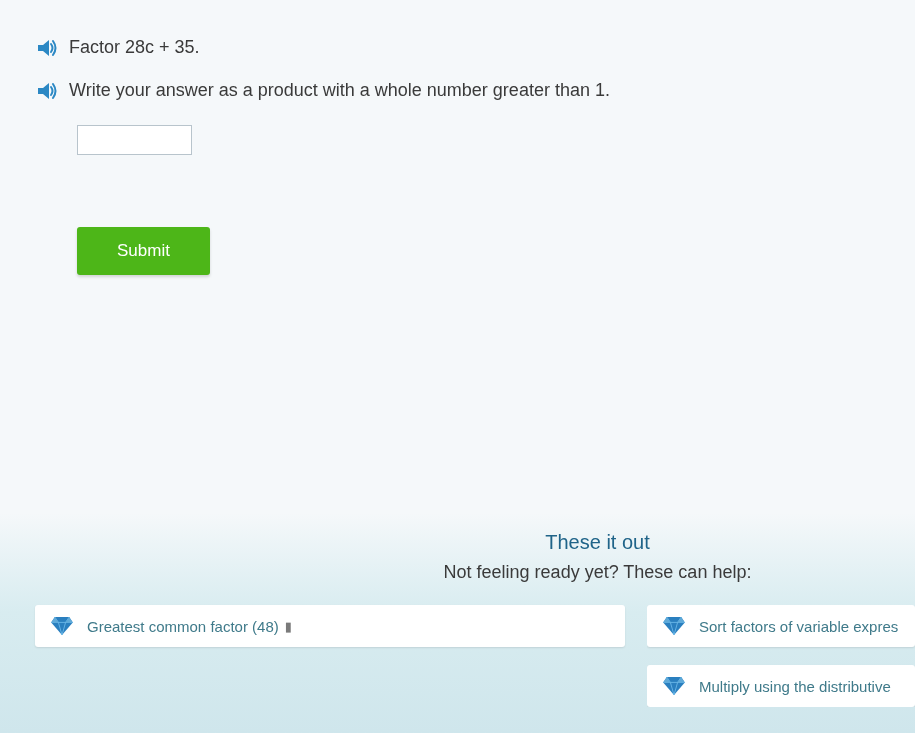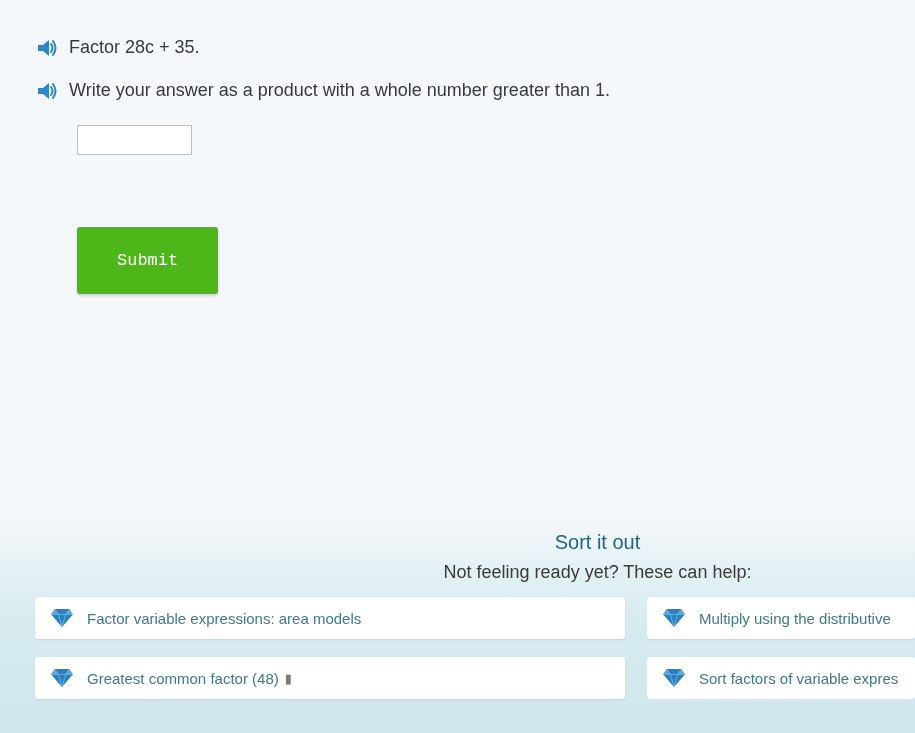--- a/index.html
+++ b/index.html
@@ -52,25 +52,24 @@
       padding: 4px 6px;
       font-size: 15px;
     }
     .submit-btn {
       margin-left: 42px;
       margin-top: 72px;
       background: #4db618;
       color: #ffffff;
       border: none;
       border-radius: 3px;
-      padding: 24px 40px;
+      padding: 14px 40px;
       font-size: 17px;
       cursor: pointer;
       box-shadow: 0 2px 3px rgba(0,0,0,0.15);
-      font-family: Liberation Mono, monospace;
     }
     .bottom-section {
       position: absolute;
       bottom: 0;
       left: 0;
       right: 0;
       height: 220px;
       background: linear-gradient(180deg, #f5f8fa 0%, #d8ecf0 45%, #cfe6ec 100%);
       padding-top: 18px;
     }
@@ -79,21 +78,21 @@
       padding-left: 280px;
     }
     .work-it-out-title {
       color: #206489;
       font-size: 20px;
       margin-bottom: 8px;
     }
     .work-it-out-sub {
       color: #3a3a3a;
       font-size: 18px;
-      margin-bottom: 14px;
+      margin-bottom: 22px;
     }
     .help-cards {
       display: flex;
       gap: 22px;
       padding-left: 35px;
       padding-right: 0;
     }
     .card-col {
       display: flex;
       flex-direction: column;
@@ -159,37 +158,28 @@
   <div class="answer-area">
     <input type="text" class="answer-input" value="" style="">
   </div>
 
   <button class="submit-btn">Submit</button>
 
 </div>
 
 <div class="bottom-section">
   <div class="work-it-out-wrap">
-    <div class="work-it-out-title">Sort it out</div>
+    <div class="work-it-out-title">These it out</div>
     <div class="work-it-out-sub">Not feeling ready yet? These can help:</div>
   </div>
 
   <div class="help-cards">
 
     <div class="card-col left">
 
-      <div class="help-card">
-        <svg class="gem" viewBox="0 0 24 20">
-          <path d="M4 0 L20 0 L24 6 L12 20 L0 6 Z" fill="#2a7fbf"></path>
-          <path d="M4 0 L8 6 L12 20 L16 6 L20 0 M0 6 L24 6" stroke="#6bb8e8" stroke-width="1" fill="none"></path>
-          <path d="M8 6 L4 0 L0 6 Z" fill="#5fa9d8"></path>
-          <path d="M16 6 L20 0 L24 6 Z" fill="#5fa9d8"></path>
-        </svg>
-        <span class="help-card-text">Factor variable expressions: area models</span>
-      </div>
 
       <div class="help-card">
         <svg class="gem" viewBox="0 0 24 20">
           <path d="M4 0 L20 0 L24 6 L12 20 L0 6 Z" fill="#2a7fbf"></path>
           <path d="M4 0 L8 6 L12 20 L16 6 L20 0 M0 6 L24 6" stroke="#6bb8e8" stroke-width="1" fill="none"></path>
           <path d="M8 6 L4 0 L0 6 Z" fill="#5fa9d8"></path>
           <path d="M16 6 L20 0 L24 6 Z" fill="#5fa9d8"></path>
         </svg>
         <span class="help-card-text">Greatest common factor (48)</span>
         <span class="ribbon-icon">▮</span>
@@ -199,29 +189,29 @@
 
     <div class="card-col right">
 
       <div class="help-card">
         <svg class="gem" viewBox="0 0 24 20">
           <path d="M4 0 L20 0 L24 6 L12 20 L0 6 Z" fill="#2a7fbf"></path>
           <path d="M4 0 L8 6 L12 20 L16 6 L20 0 M0 6 L24 6" stroke="#6bb8e8" stroke-width="1" fill="none"></path>
           <path d="M8 6 L4 0 L0 6 Z" fill="#5fa9d8"></path>
           <path d="M16 6 L20 0 L24 6 Z" fill="#5fa9d8"></path>
         </svg>
-        <span class="help-card-text">Multiply using the distributive</span>
+        <span class="help-card-text">Sort factors of variable expres</span>
       </div>
 
       <div class="help-card">
         <svg class="gem" viewBox="0 0 24 20">
           <path d="M4 0 L20 0 L24 6 L12 20 L0 6 Z" fill="#2a7fbf"></path>
           <path d="M4 0 L8 6 L12 20 L16 6 L20 0 M0 6 L24 6" stroke="#6bb8e8" stroke-width="1" fill="none"></path>
           <path d="M8 6 L4 0 L0 6 Z" fill="#5fa9d8"></path>
           <path d="M16 6 L20 0 L24 6 Z" fill="#5fa9d8"></path>
         </svg>
-        <span class="help-card-text">Sort factors of variable expres</span>
+        <span class="help-card-text">Multiply using the distributive</span>
       </div>
 
     </div>
 
   </div>
 </div>
 
 </body></html>

